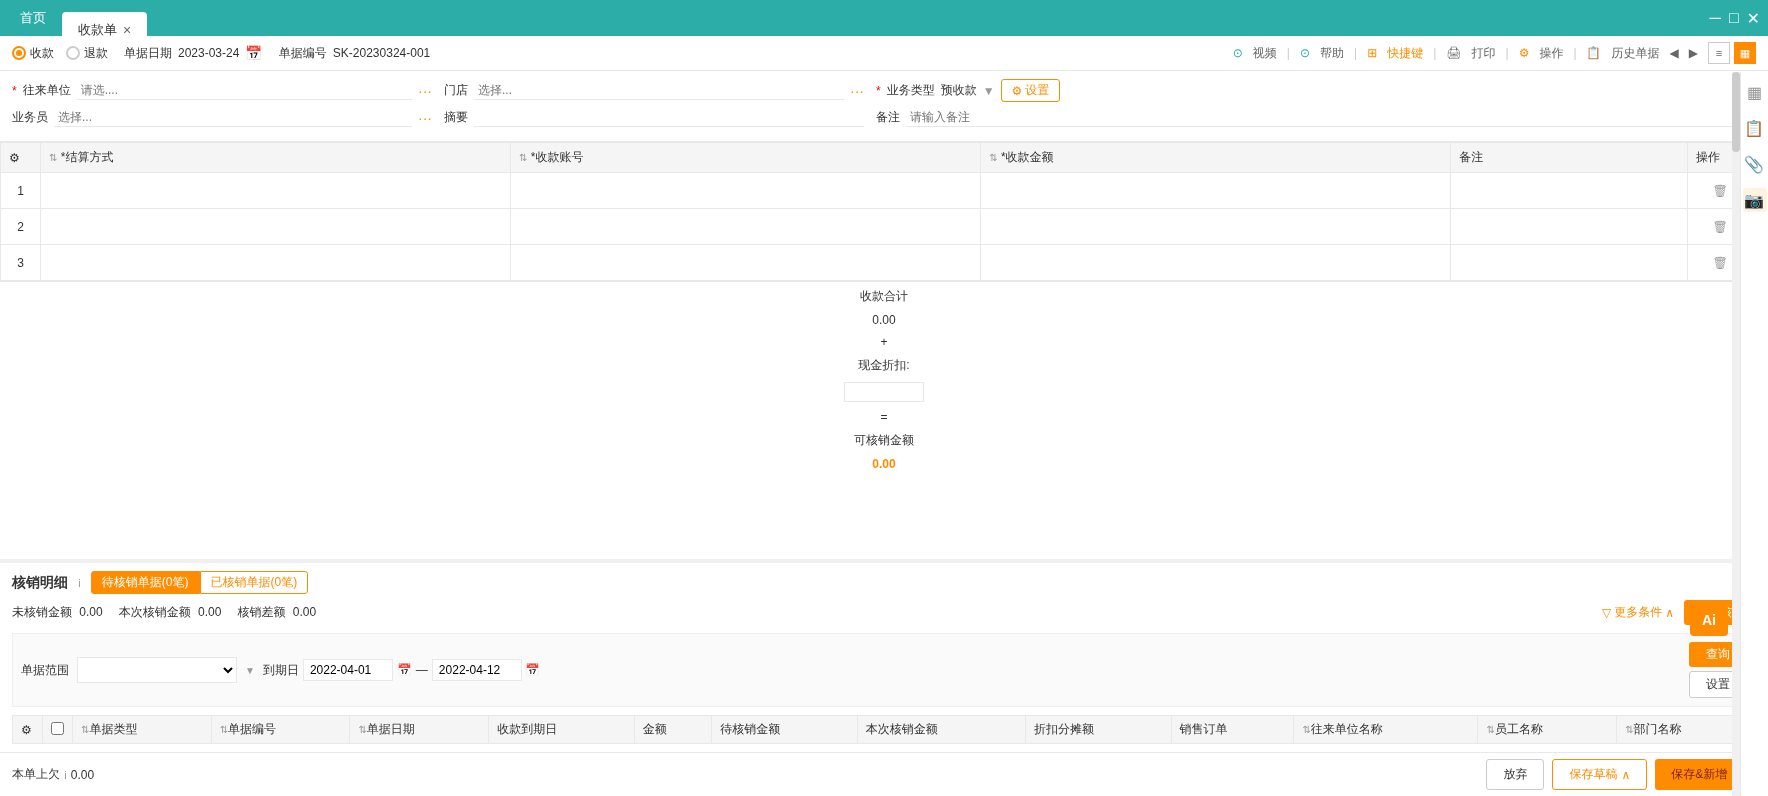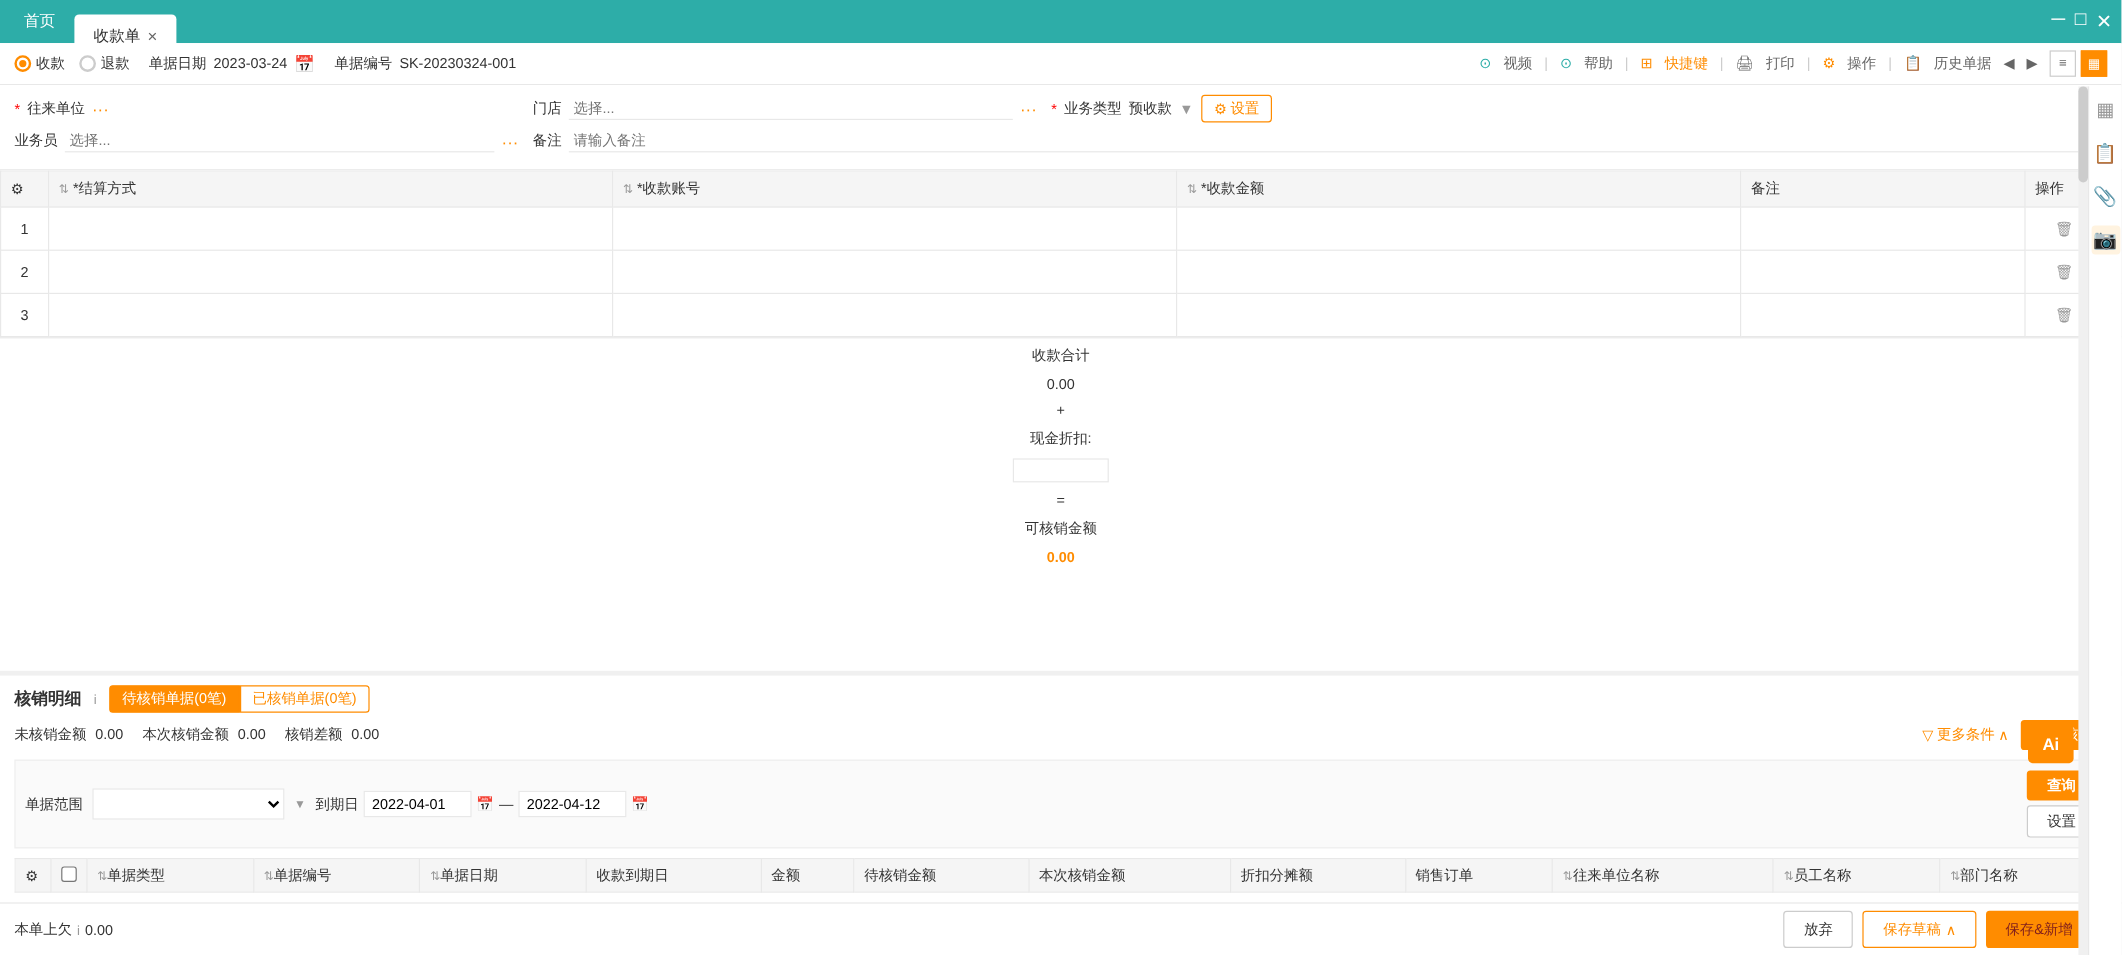--- a/index.html
+++ b/index.html
@@ -105,21 +105,21 @@
     .filter-label { color: #ff8c00; font-size: 12px; cursor: pointer; display: flex; align-items: center; gap: 3px; }
     .auto-btn {
       background: #ff8c00; color: #fff; border: none; padding: 4px 12px; border-radius: 3px; cursor: pointer; font-size: 12px;
     }
 
     .wo-query-row { display: flex; align-items: center; gap: 8px; margin-bottom: 8px; padding: 8px; background: #fafafa; border: 1px solid #eee; }
     .wo-select { border: 1px solid #e8e8e8; padding: 4px 8px; font-size: 12px; outline: none; min-width: 160px; background: #fff; }
     .wo-date-field { display: flex; align-items: center; gap: 4px; font-size: 12px; }
     .wo-date-input { border: 1px solid #e8e8e8; padding: 3px 6px; font-size: 12px; outline: none; width: 90px; }
     .wo-query-btns { margin-left: auto; display: flex; flex-direction: column; gap: 4px; }
-    .query-btn { background: #ff8c00; color: #fff; border: none; padding: 4px 16px; border-radius: 3px; cursor: pointer; font-size: 12px; font-weight: bold; }
+    .query-btn { background: #ff8c00; color: #fff; border: none; padding: 4px 16px; border-radius: 3px; cursor: pointer; font-size: 12px; }
     .set-btn { background: #fff; color: #333; border: 1px solid #ccc; padding: 4px 16px; border-radius: 3px; cursor: pointer; font-size: 12px; }
 
     
     .bottom-table-wrap { overflow: auto; flex: 1; }
     .bottom-table { width: 100%; border-collapse: collapse; font-size: 12px; }
     .bottom-table th { background: #f5f5f5; padding: 5px 8px; border: 1px solid #e8e8e8; font-weight: normal; white-space: nowrap; color: #333; text-align: left; }
     .bottom-table .sort-icon { color: #999; font-size: 10px; }
     .checkbox-th { width: 30px; text-align: center; }
 
     
@@ -222,20 +222,21 @@
         <div class="grid-btn active">▦</div>
       </div>
     </div>
   </div>
 
   <div class="form-area">
     <div class="form-row">
       <div class="form-field" style="max-width:420px;">
         <span class="req">*</span>
         <span class="lbl">往来单位</span>
+        <input class="form-input" type="text" placeholder="请选...." style="">
         <span class="more-btn">···</span>
       </div>
       <div class="form-field" style="max-width:420px;">
         <span class="lbl">门店</span>
         <input class="form-input" type="text" placeholder="选择..." style="">
         <span class="more-btn">···</span>
       </div>
       <div class="form-field">
         <span class="req">*</span>
         <span class="lbl">业务类型</span>
@@ -247,20 +248,24 @@
           <span>⚙</span>
           <span>设置</span>
         </button>
       </div>
     </div>
     <div class="form-row">
       <div class="form-field" style="max-width:420px;">
         <span class="lbl">业务员</span>
         <input class="form-input" type="text" placeholder="选择..." style="">
         <span class="more-btn">···</span>
+      </div>
+      <div class="form-field" style="max-width:420px;">
+        <span class="lbl">摘要</span>
+        <input class="form-input" type="text" style="">
       </div>
       <div class="form-field">
         <span class="lbl">备注</span>
         <input class="form-input" type="text" placeholder="请输入备注" style="">
       </div>
     </div>
   </div>
 
   <div class="table-section">
     <div class="table-wrap" style="max-height:160px; overflow:auto;">

